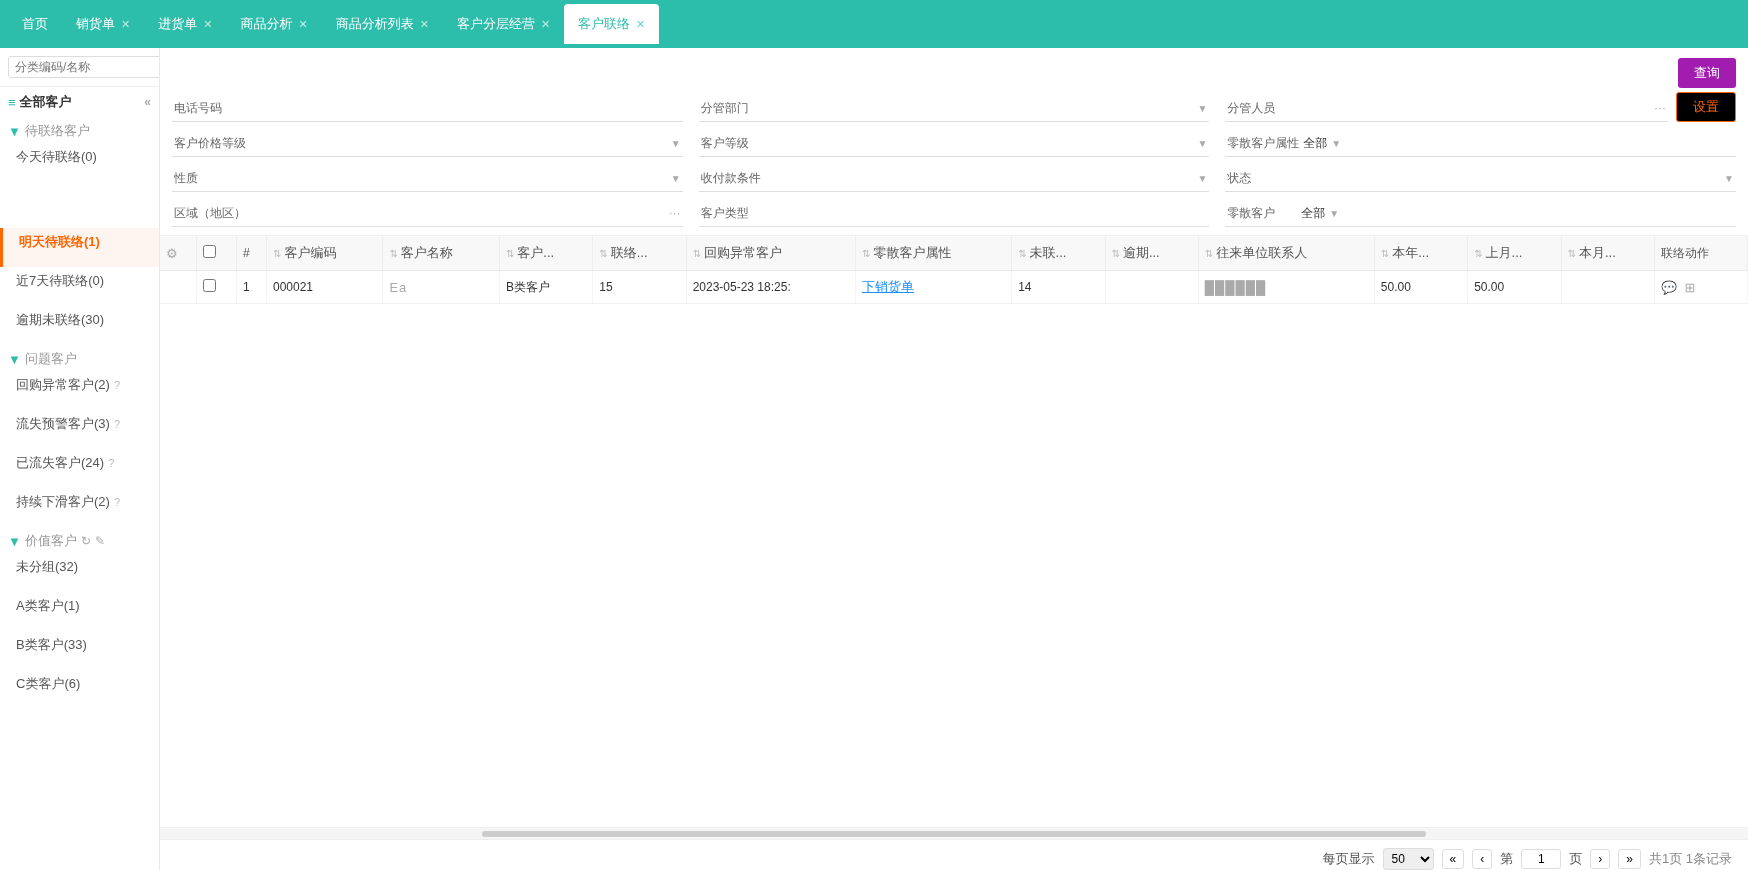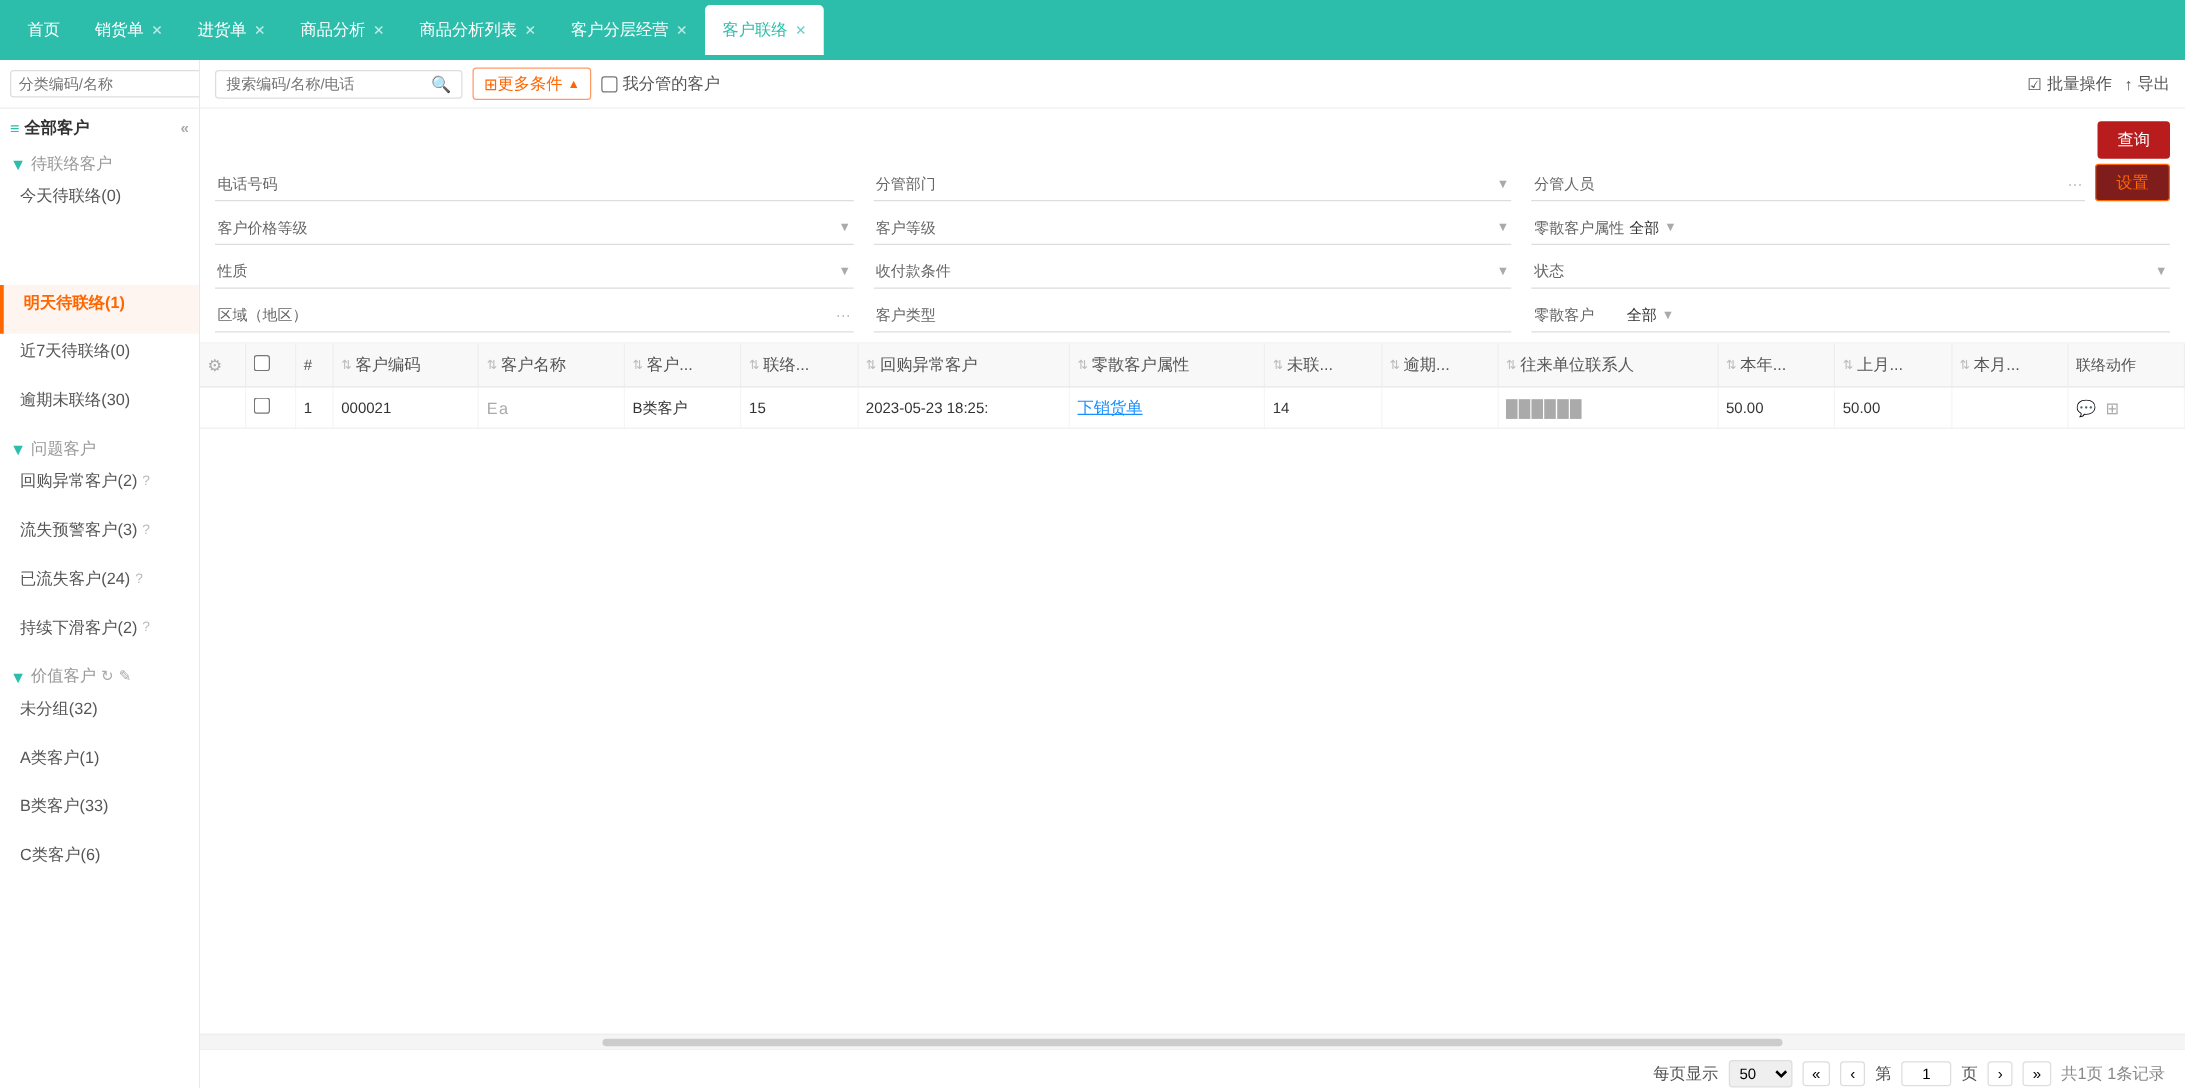--- a/index.html
+++ b/index.html
@@ -39,22 +39,22 @@
     .filter-checkbox { display: flex; align-items: center; gap: 4px; font-size: 12px; color: #555; cursor: pointer; }
     .filter-checkbox input { cursor: pointer; }
     .toolbar-right { margin-left: auto; display: flex; align-items: center; gap: 10px; }
     .batch-btn { display: flex; align-items: center; gap: 4px; font-size: 12px; color: #555; cursor: pointer; }
     .export-btn { display: flex; align-items: center; gap: 4px; font-size: 12px; color: #555; cursor: pointer; }
     .filter-field { display: flex; align-items: center; border-bottom: 1px solid #ddd; padding: 4px 2px; }
     .filter-label { color: #666; font-size: 12px; white-space: nowrap; min-width: 70px; }
     .filter-input { flex: 1; border: none; outline: none; font-size: 12px; padding: 2px 4px; color: #333; background: transparent; }
     .filter-arrow { color: #aaa; font-size: 10px; margin-left: 4px; }
     .filter-dots { color: #aaa; font-size: 12px; margin-left: 4px; cursor: pointer; }
-    .btn-query { background: #b91c1c; color: #fff; border: none; border-radius: 3px; padding: 6px 16px; cursor: pointer; font-size: 13px; }
-    .btn-setting { background: #7f1d1d; color: #ff6600; border: 1px solid #ff6600; border-radius: 3px; padding: 5px 16px; cursor: pointer; font-size: 13px; }
+    .btn-query { background: #a21caf; color: #fff; border: none; border-radius: 3px; padding: 6px 16px; cursor: pointer; font-size: 13px; }
+    .btn-setting { background: #000000; color: #ff6600; border: 1px solid #ff6600; border-radius: 3px; padding: 5px 16px; cursor: pointer; font-size: 13px; }
     .filter-actions { display: flex; flex-direction: column; gap: 4px; justify-content: center; align-items: flex-end; }
 
     
     .table-area { flex: 1; overflow: auto; background: #fff; margin: 0; }
     table { width: 100%; border-collapse: collapse; }
     thead tr { background: #f8f8f8; }
     th { padding: 8px 6px; text-align: left; font-size: 12px; color: #555; font-weight: normal; border-bottom: 1px solid #e8e8e8; white-space: nowrap; border-right: 1px solid #eee; }
     td { padding: 7px 6px; font-size: 12px; color: #333; border-bottom: 1px solid #f0f0f0; white-space: nowrap; border-right: 1px solid #f5f5f5; }
     .th-sort { cursor: pointer; display: inline-flex; align-items: center; gap: 3px; }
     .th-sort::before { content: '⇅'; font-size: 10px; color: #bbb; }
@@ -166,45 +166,20 @@
     <div class="sidebar-item">
       <span>B类客户(33)</span>
     </div>
     <div class="sidebar-item">
       <span>C类客户(6)</span>
     </div>
   </aside>
 
   <div class="content-area">
 
-    <div class="filter-bar">
-      <div class="filter-search">
-        <input type="text" style="width: 160px;" placeholder="搜索编码/名称/电话">
-        <span class="s-icon">🔍</span>
-      </div>
-      <div class="filter-more">
-        <span>⊞</span>
-        <span>更多条件</span>
-        <span class="arrow">▲</span>
-      </div>
-      <label class="filter-checkbox">
-        <input type="checkbox" style="">
-        <span>我分管的客户</span>
-      </label>
-      <div class="toolbar-right">
-        <div class="batch-btn">
-          <span>☑</span>
-          <span>批量操作</span>
-        </div>
-        <div class="export-btn">
-          <span>↑</span>
-          <span>导出</span>
-        </div>
-      </div>
-    </div>
 
     <div style="background:#fff; border-bottom:1px solid #eee; padding:10px 12px 8px 12px;">
       <div style="display:grid; grid-template-columns: 1fr 1fr 1fr; gap:8px 16px; align-items:end;">
 
         <div class="filter-field">
           <span class="filter-label">电话号码</span>
           <input class="filter-input" type="text" style="">
         </div>
         <div class="filter-field">
           <span class="filter-label">分管部门</span>

